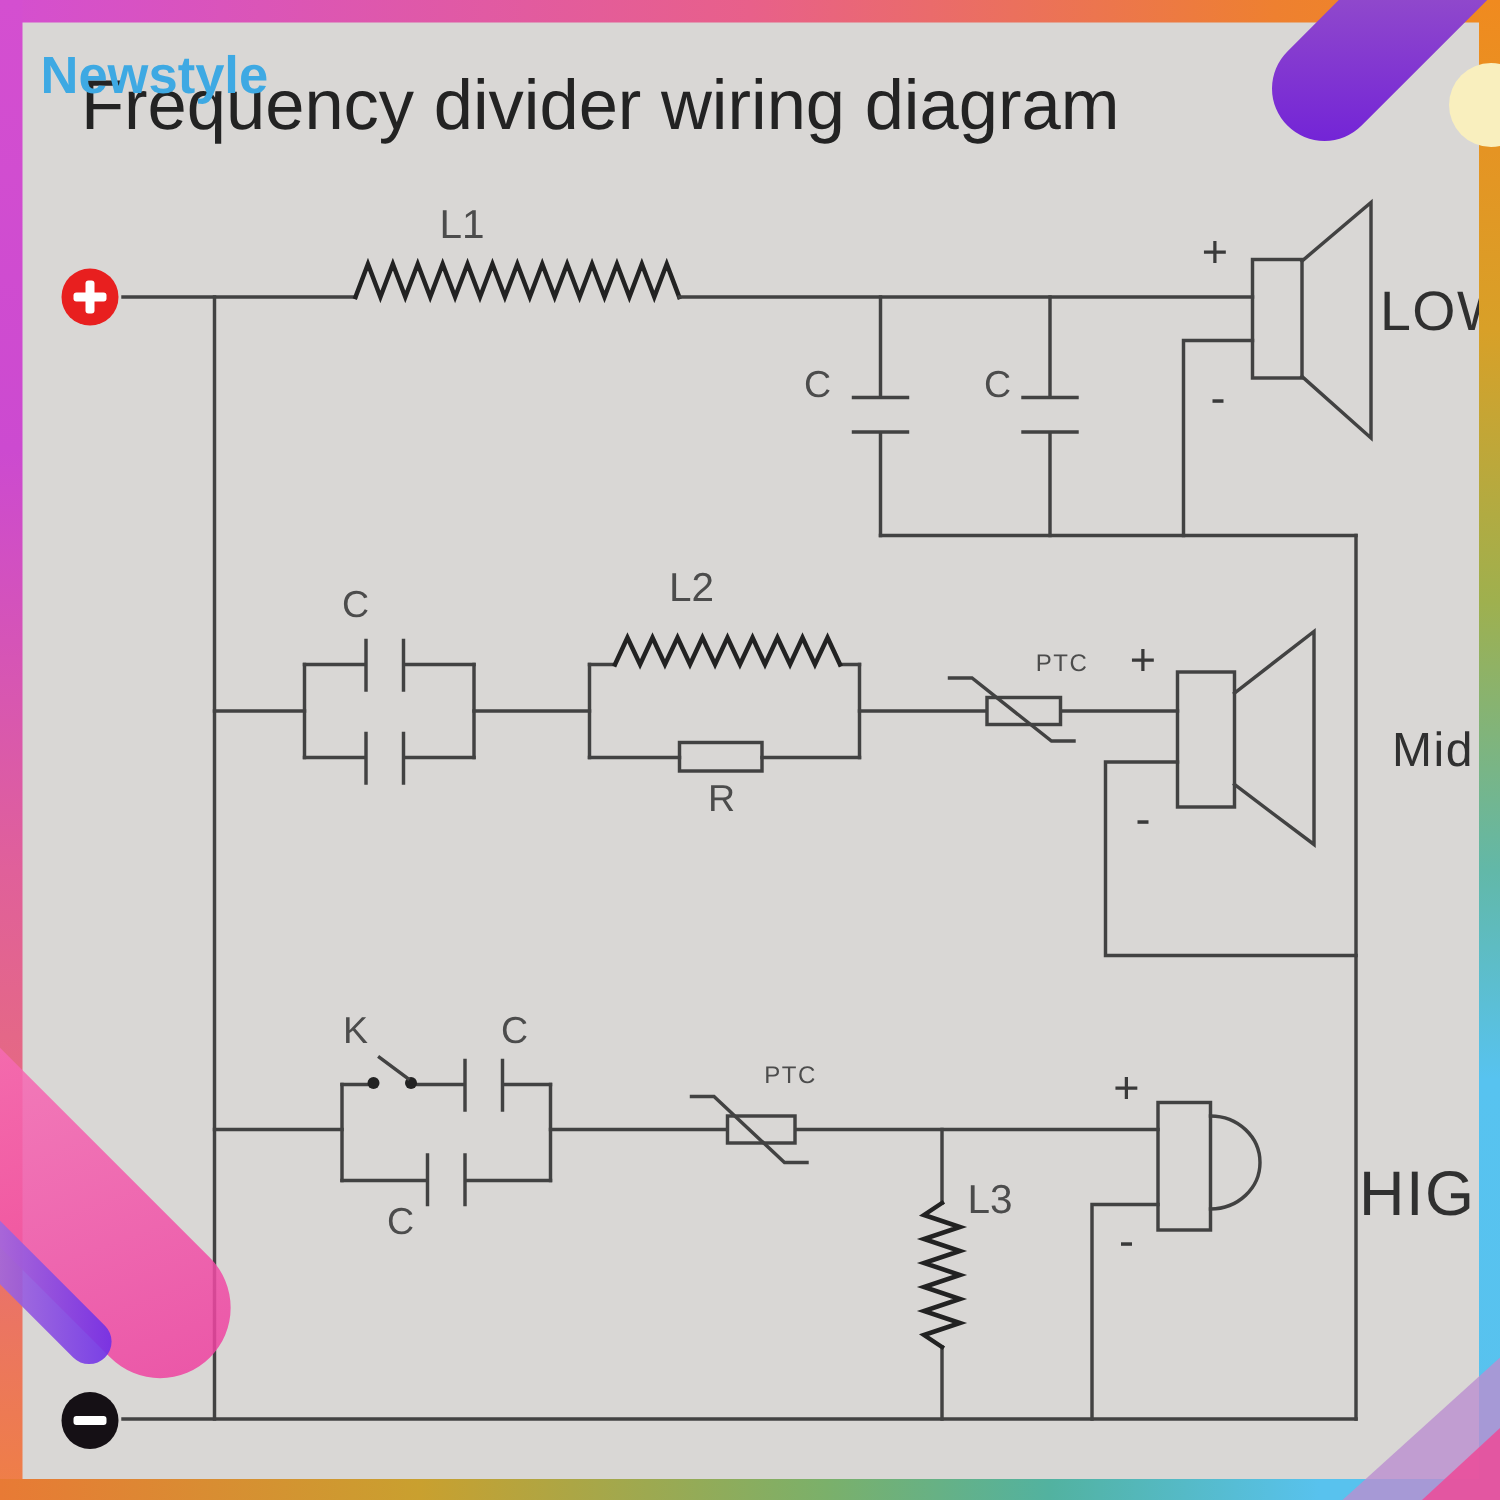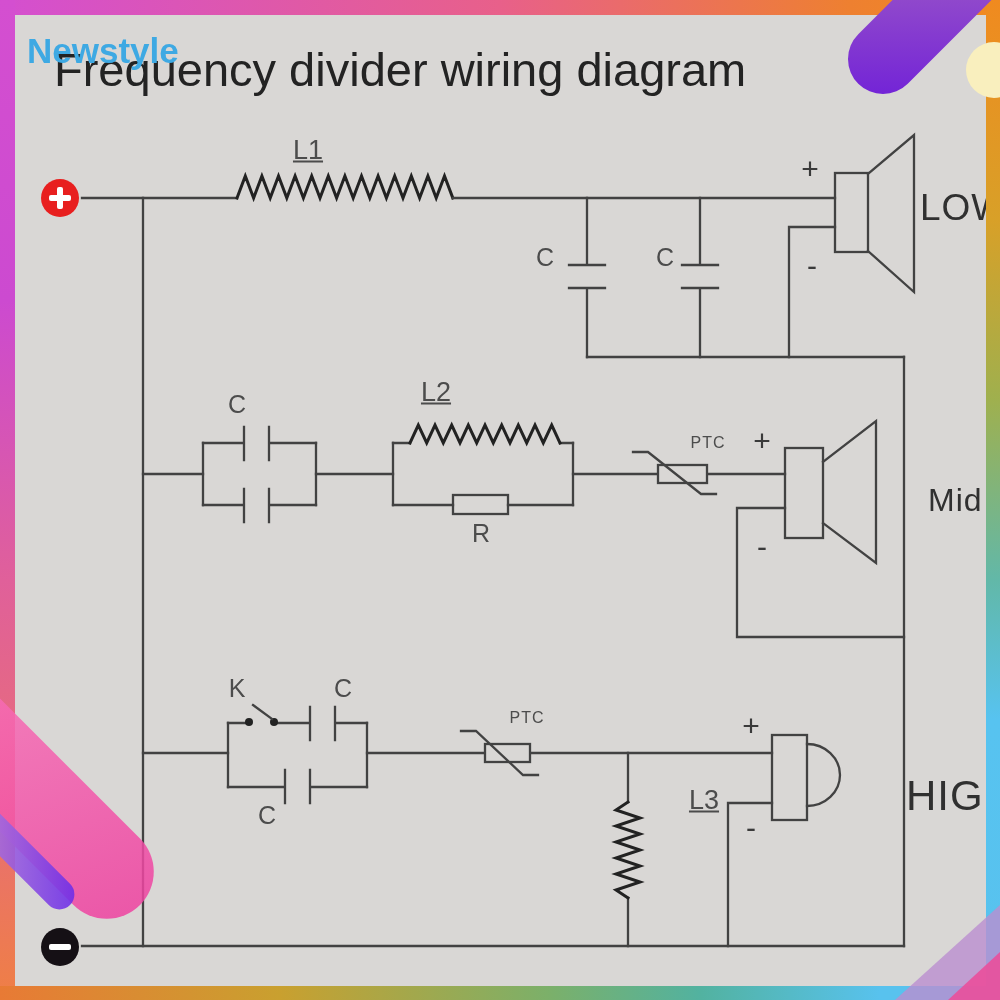--- a/index.html
+++ b/index.html
@@ -13,21 +13,21 @@
   
   .term{position:absolute;width:38px;height:38px;border-radius:50%;z-index:2;}
   .term .bar-h,.term .bar-v{position:absolute;background:#fff;border-radius:2px;}
   .term .bar-h{width:22px;height:6px;left:8px;top:16px;}
   .term .bar-v{width:6px;height:22px;left:16px;top:8px;}
   #plus-terminal{left:41px;top:179px;background:#e81f1f;}
   #minus-terminal{left:41px;top:928px;background:#151015;}
   
   .lbl{position:absolute;transform:translate(-50%,-50%);
        font-size:25px;color:#4c4c4c;z-index:3;white-space:nowrap;}
-  .lbl.big{font-size:27px;text-decoration:underline;}
+  .lbl.big{font-size:27px;}
   .lbl.ptc{font-size:16px;letter-spacing:1px;}
   .sign{position:absolute;transform:translate(-50%,-50%);
         font-size:30px;color:#3a3a3a;z-index:3;}
   .spk{position:absolute;transform:translateY(-50%);
        font-size:32px;color:#303030;letter-spacing:1px;z-index:3;white-space:nowrap;}
   #spk-low{left:920px;top:208px;font-size:37px;}
   #spk-mid{left:928px;top:500px;}
   #spk-high{left:906px;top:796px;font-size:42px;}
   
   #watermark{position:absolute;left:27px;top:31px;font-size:35px;font-weight:bold;
@@ -152,32 +152,32 @@
 <div id="page-title">Frequency divider wiring diagram</div>
 
 <div class="lbl big" style="left:308px;top:150px">L1</div>
 <div class="lbl" style="left:545px;top:257px">C</div>
 <div class="lbl" style="left:665px;top:257px">C</div>
 <div class="sign" style="left:810px;top:169px">+</div>
 <div class="sign" style="left:812px;top:266px">-</div>
 <div class="spk" id="spk-low">LOW</div>
 
 <div class="lbl" style="left:237px;top:404px">C</div>
-<div class="lbl big" style="left:436px;top:392px">L2</div>
+<div class="lbl big" style="left:461px;top:392px">L2</div>
 <div class="lbl" style="left:481px;top:533px">R</div>
 <div class="lbl ptc" style="left:708px;top:443px">PTC</div>
 <div class="sign" style="left:762px;top:441px">+</div>
 <div class="sign" style="left:762px;top:547px">-</div>
 <div class="spk" id="spk-mid">Mid</div>
 
 <div class="lbl" style="left:237px;top:688px">K</div>
 <div class="lbl" style="left:343px;top:688px">C</div>
 <div class="lbl" style="left:267px;top:815px">C</div>
 <div class="lbl ptc" style="left:527px;top:718px">PTC</div>
-<div class="lbl big" style="left:704px;top:800px">L3</div>
+<div class="lbl big" style="left:660px;top:800px">L3</div>
 <div class="sign" style="left:751px;top:726px">+</div>
 <div class="sign" style="left:751px;top:828px">-</div>
 <div class="spk" id="spk-high">HIGH</div>
 
 <div class="frame" id="frame-top"></div>
 <div class="frame" id="frame-left"></div>
 <div class="frame" id="frame-right"></div>
 <div class="frame" id="frame-bottom"></div>
 
 <div class="decor" id="blob-purple-tr"></div>

